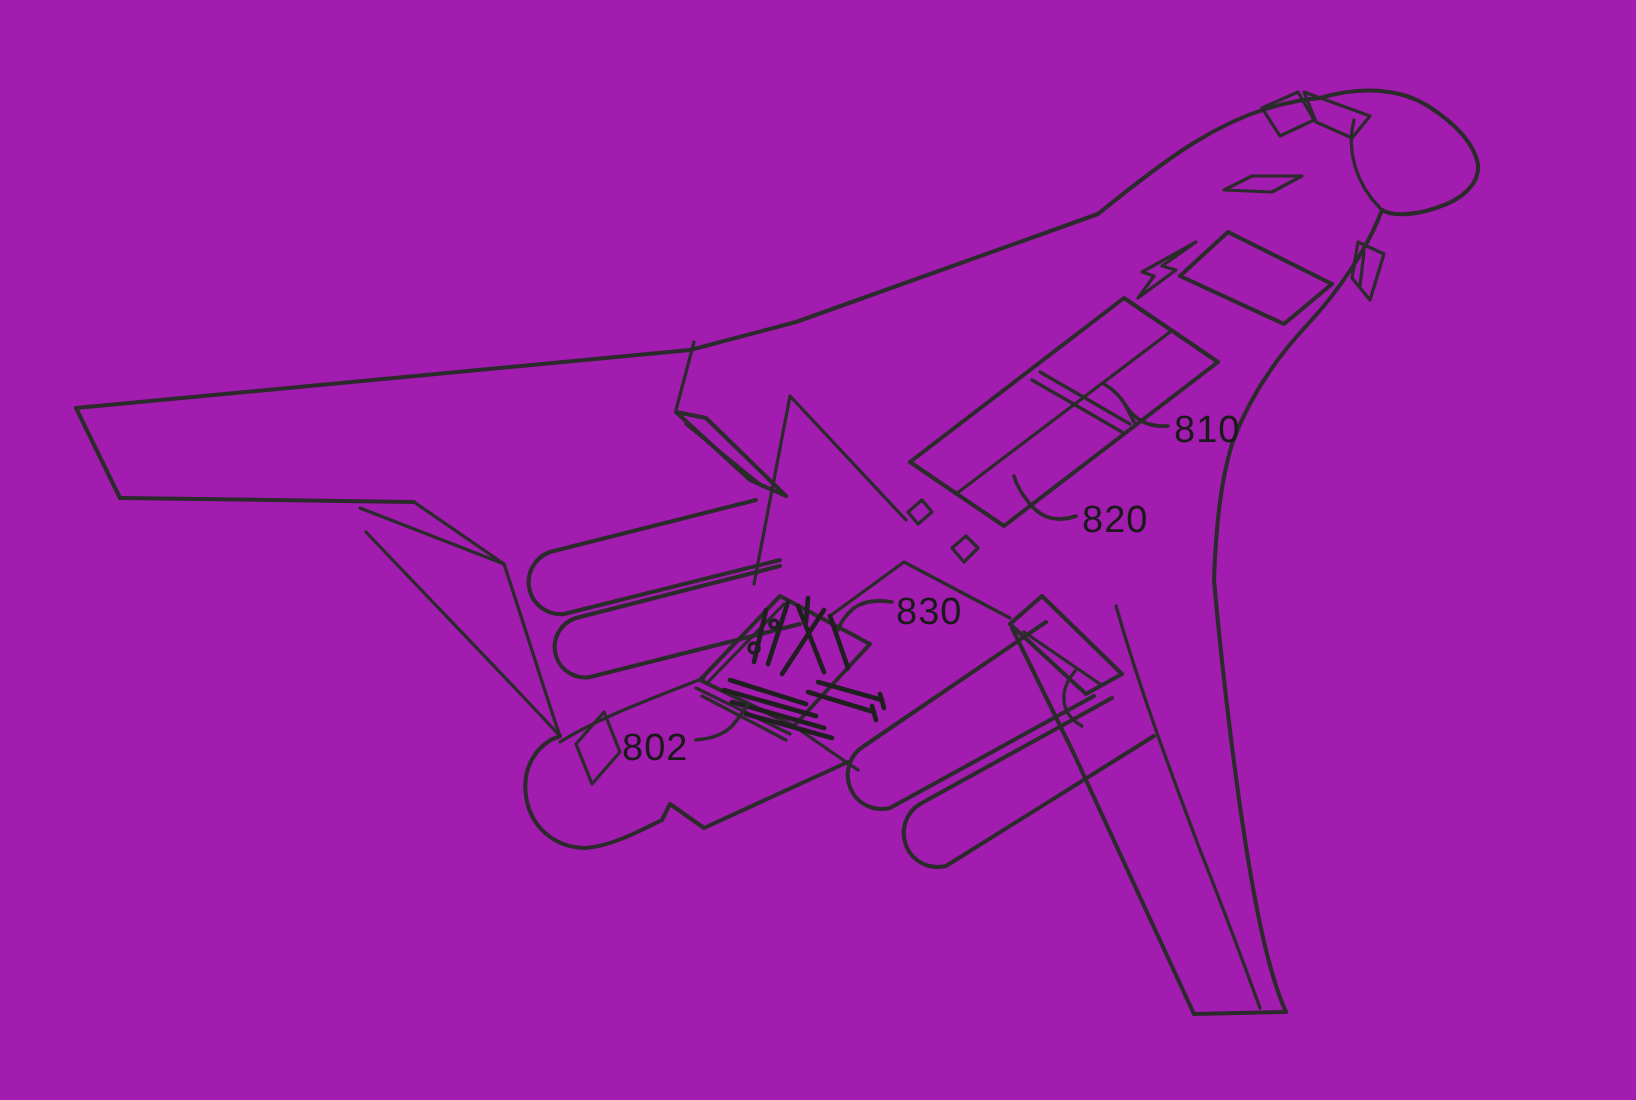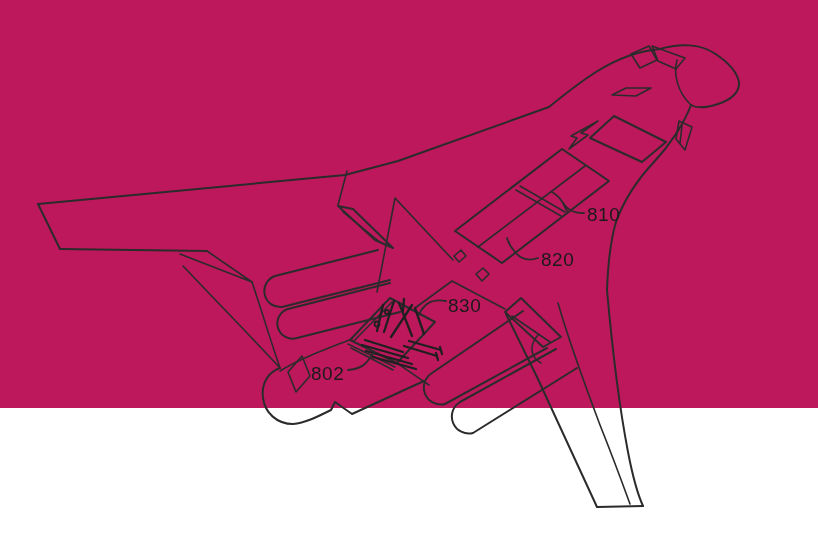--- a/index.html
+++ b/index.html
@@ -7,22 +7,22 @@
     padding: 0;
     background: #ffffff;
     width: 818px;
     height: 550px;
     overflow: hidden;
     font-family: "Liberation Sans", sans-serif;
   }
   .figure-wrap {
     position: relative;
     width: 818px;
-    height: 408px;
-    background: #be185d;
+    height: 550px;
+    background: #a21caf;
   }
   svg { display: block; }
   .ln  { fill: none; stroke: #2b2b2b; stroke-width: 2;   stroke-linecap: round; stroke-linejoin: round; }
   .ln2 { fill: none; stroke: #2b2b2b; stroke-width: 1.6; stroke-linecap: round; stroke-linejoin: round; }
   .mech { fill: none; stroke: #1f1f1f; stroke-width: 2.3; stroke-linecap: round; stroke-linejoin: round; }
   .leader { fill: none; stroke: #2b2b2b; stroke-width: 1.8; stroke-linecap: round; }
   .ref-num {
     font-family: "Liberation Sans", sans-serif;
     font-size: 19px;
     fill: #1a1a1a;

